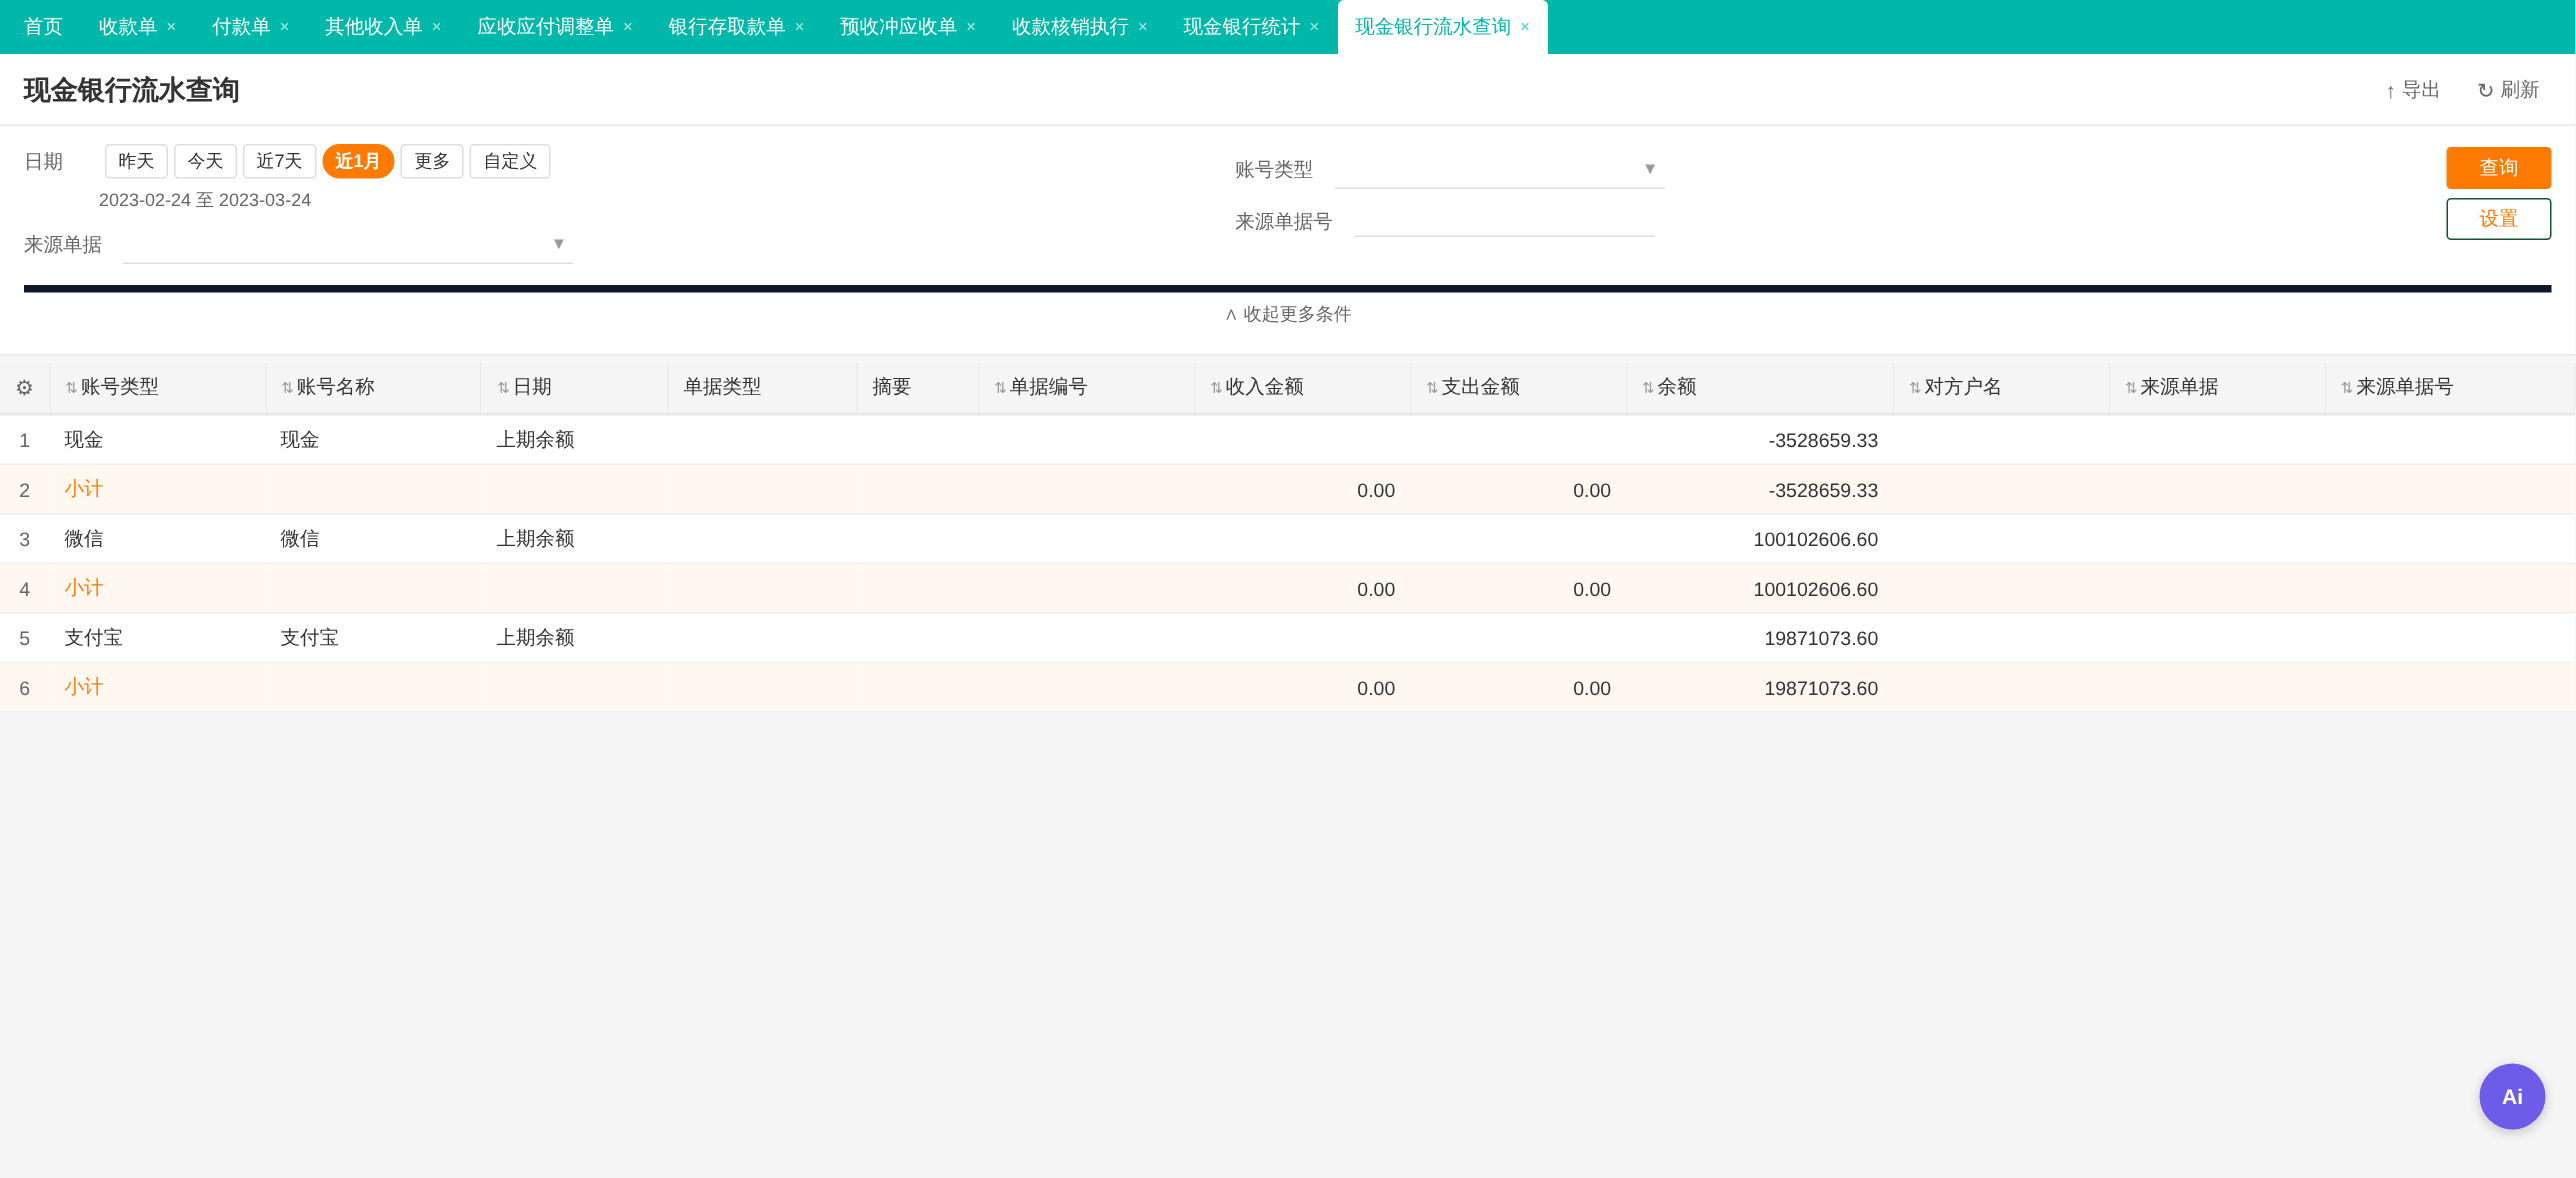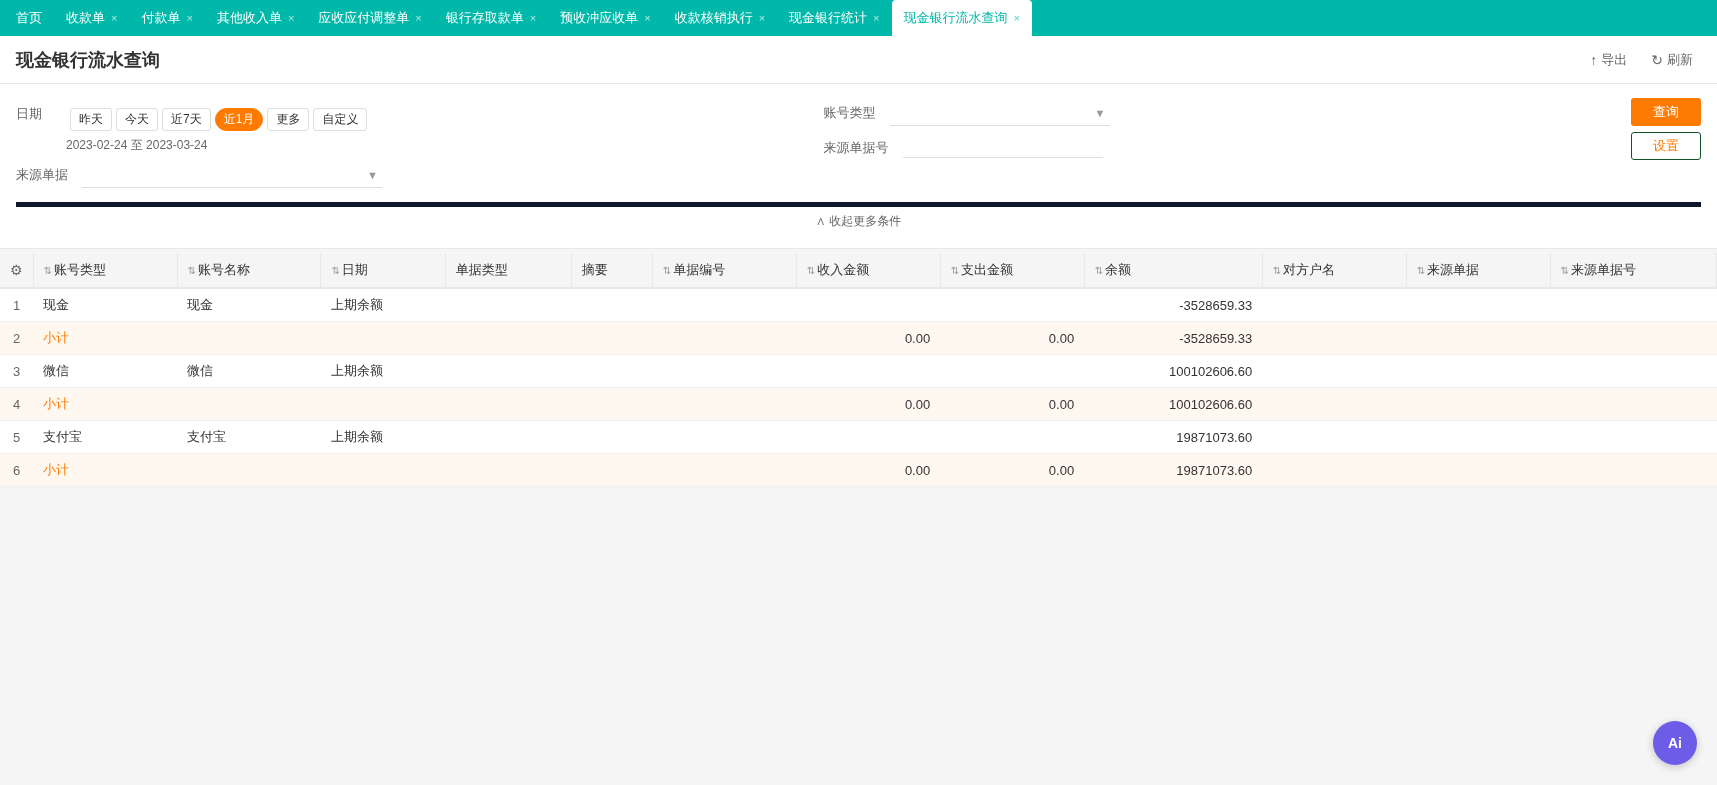--- a/index.html
+++ b/index.html
@@ -58,27 +58,27 @@
       border-bottom: 1px solid #e8e8e8;
     }
     .filter-row {
       display: flex;
       align-items: center;
       margin-bottom: 10px;
       flex-wrap: wrap;
       gap: 8px;
     }
     .filter-label { color: #666; margin-right: 6px; white-space: nowrap; min-width: 40px; }
-    .date-shortcuts { display: flex; gap: 4px; align-items: center; margin-top: 12px; }
+    .date-shortcuts { display: flex; gap: 4px; align-items: center; }
     .date-btn {
       padding: 2px 8px; border: 1px solid #ddd; border-radius: 3px;
       cursor: pointer; font-size: 12px; background: #fff; color: #333;
     }
     .date-btn.active {
-      background: #ff7a00; color: #fff; border-color: #ff7a00; border-radius: 12px;
+      background: #ff7a00; color: #fff; border-color: #ff7a00; border-radius: 12px; font-weight: bold;
     }
     .date-range { color: #666; font-size: 12px; margin-left: 4px; }
     .filter-input {
       border: none; border-bottom: 1px solid #ddd; padding: 2px 4px;
       font-size: 13px; outline: none; min-width: 200px; background: transparent;
     }
     .query-btn {
       background: #ff7a00; color: #fff; border: none; border-radius: 3px;
       padding: 5px 4px; cursor: pointer; font-size: 13px;
     }
@@ -370,15 +370,15 @@
       <td style="text-align:right;">0.00</td>
       <td style="text-align:right;">19871073.60</td>
       <td></td>
       <td></td>
       <td></td>
     </tr>
       </tbody>
   </table>
 </div>
 
-<div style="position:fixed; bottom:20px; right:20px; background:#6c5ce7; color:#fff; border-radius:50%; width:44px; height:44px; display:flex; align-items:center; justify-content:center; font-weight:bold; font-size:14px; cursor:pointer; box-shadow:0 2px 8px rgba(0,0,0,0.2);">
+<div style="position:fixed; bottom:32px; right:20px; background:#6c5ce7; color:#fff; border-radius:50%; width:44px; height:44px; display:flex; align-items:center; justify-content:center; font-weight:bold; font-size:14px; cursor:pointer; box-shadow:0 2px 8px rgba(0,0,0,0.2);">
   <span>Ai</span>
 </div>
 
 </body></html>

